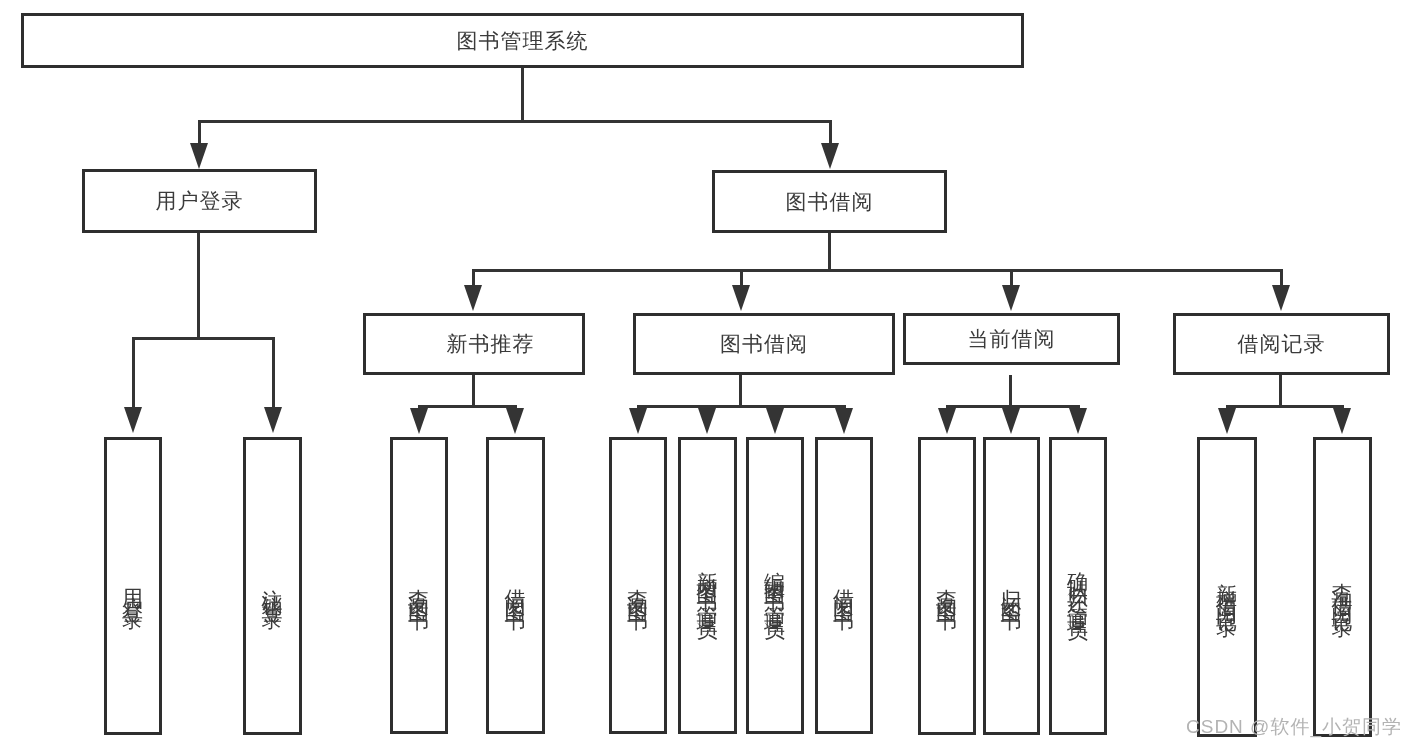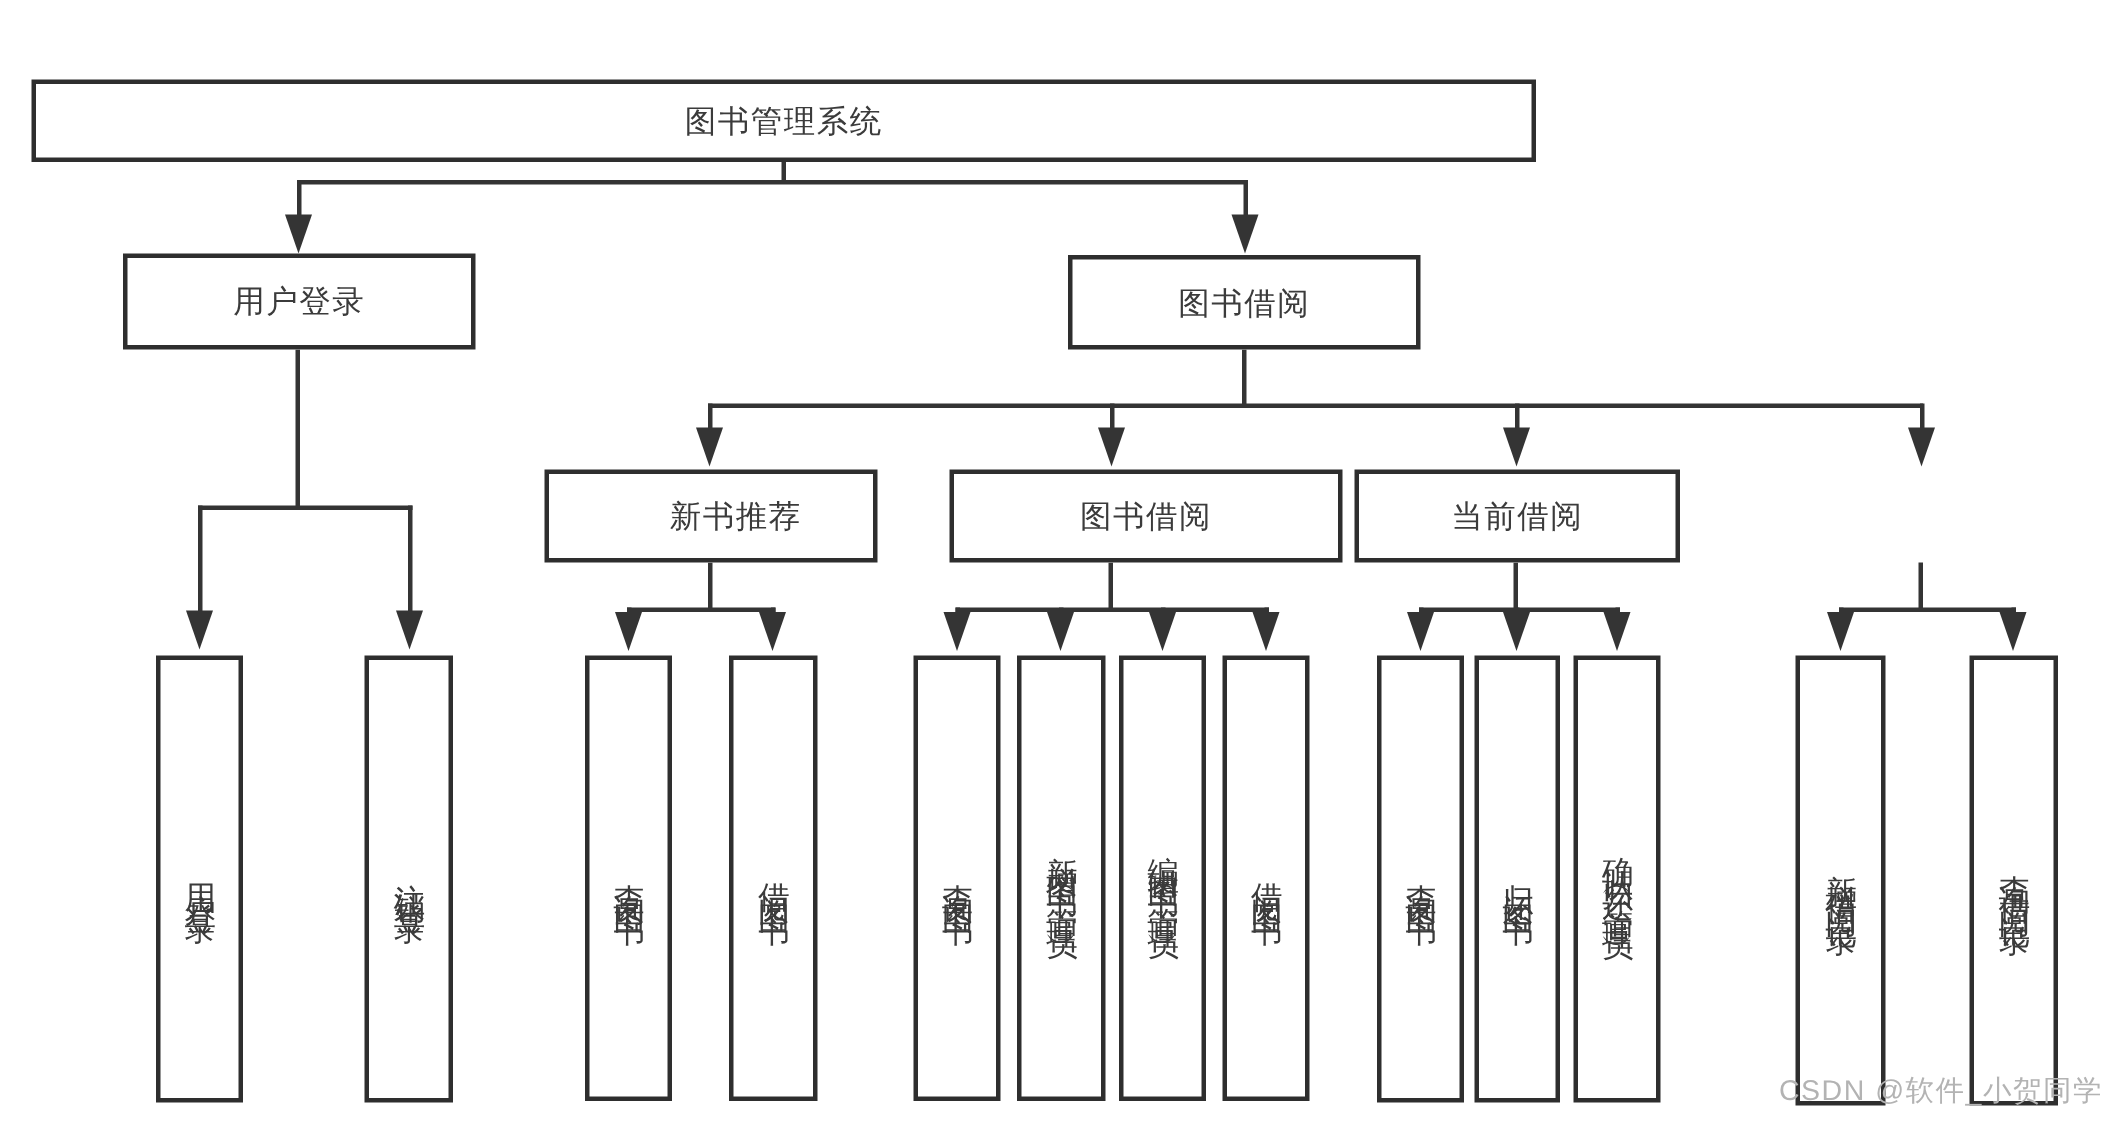--- a/index.html
+++ b/index.html
@@ -73,32 +73,33 @@
     letter-spacing: 1px;
     white-space: nowrap;
     z-index: 3;
   }
 </style>
 </head>
 <body>
 
 <div class="canvas">
 
-  <div class="hbox" style="left:21px; top:13px; width:1003px; height:55px;margin-top:40px;">图书管理系统</div>
+  <div class="hbox" style="left:21px; top:13px; width:1003px; height:55px;">图书管理系统</div>
 
   <div class="hbox" style="left:82px; top:169px; width:235px; height:64px;">用户登录</div>
 
   <div class="hbox" style="left:712px; top:170px; width:235px; height:63px;">图书借阅</div>
 
   <div class="hbox" style="left:363px; top:313px; width:222px; height:62px;padding-left:33px;">新书推荐</div>
 
   <div class="hbox" style="left:633px; top:313px; width:262px; height:62px;">图书借阅</div>
 
-  <div class="hbox" style="left:903px; top:313px; width:217px; height:62px;">当前借阅</div>
+  <div class="hbox" style="left:903px; top:313px; width:217px; height:52px;">当前借阅</div>
 
+  <div class="hbox" style="left:1173px; top:313px; width:217px; height:62px;">借阅记录</div>
 
   <div class="vbox" style="left:104px; top:437px; width:58px; height:298px;">用户登录</div>
 
   <div class="vbox" style="left:243px; top:437px; width:59px; height:298px;">注销登录</div>
 
   <div class="vbox" style="left:390px; top:437px; width:58px; height:297px;">查询图书</div>
 
   <div class="vbox" style="left:486px; top:437px; width:59px; height:297px;">借阅图书</div>
 
   <div class="vbox" style="left:609px; top:437px; width:58px; height:297px;">查询图书</div>

